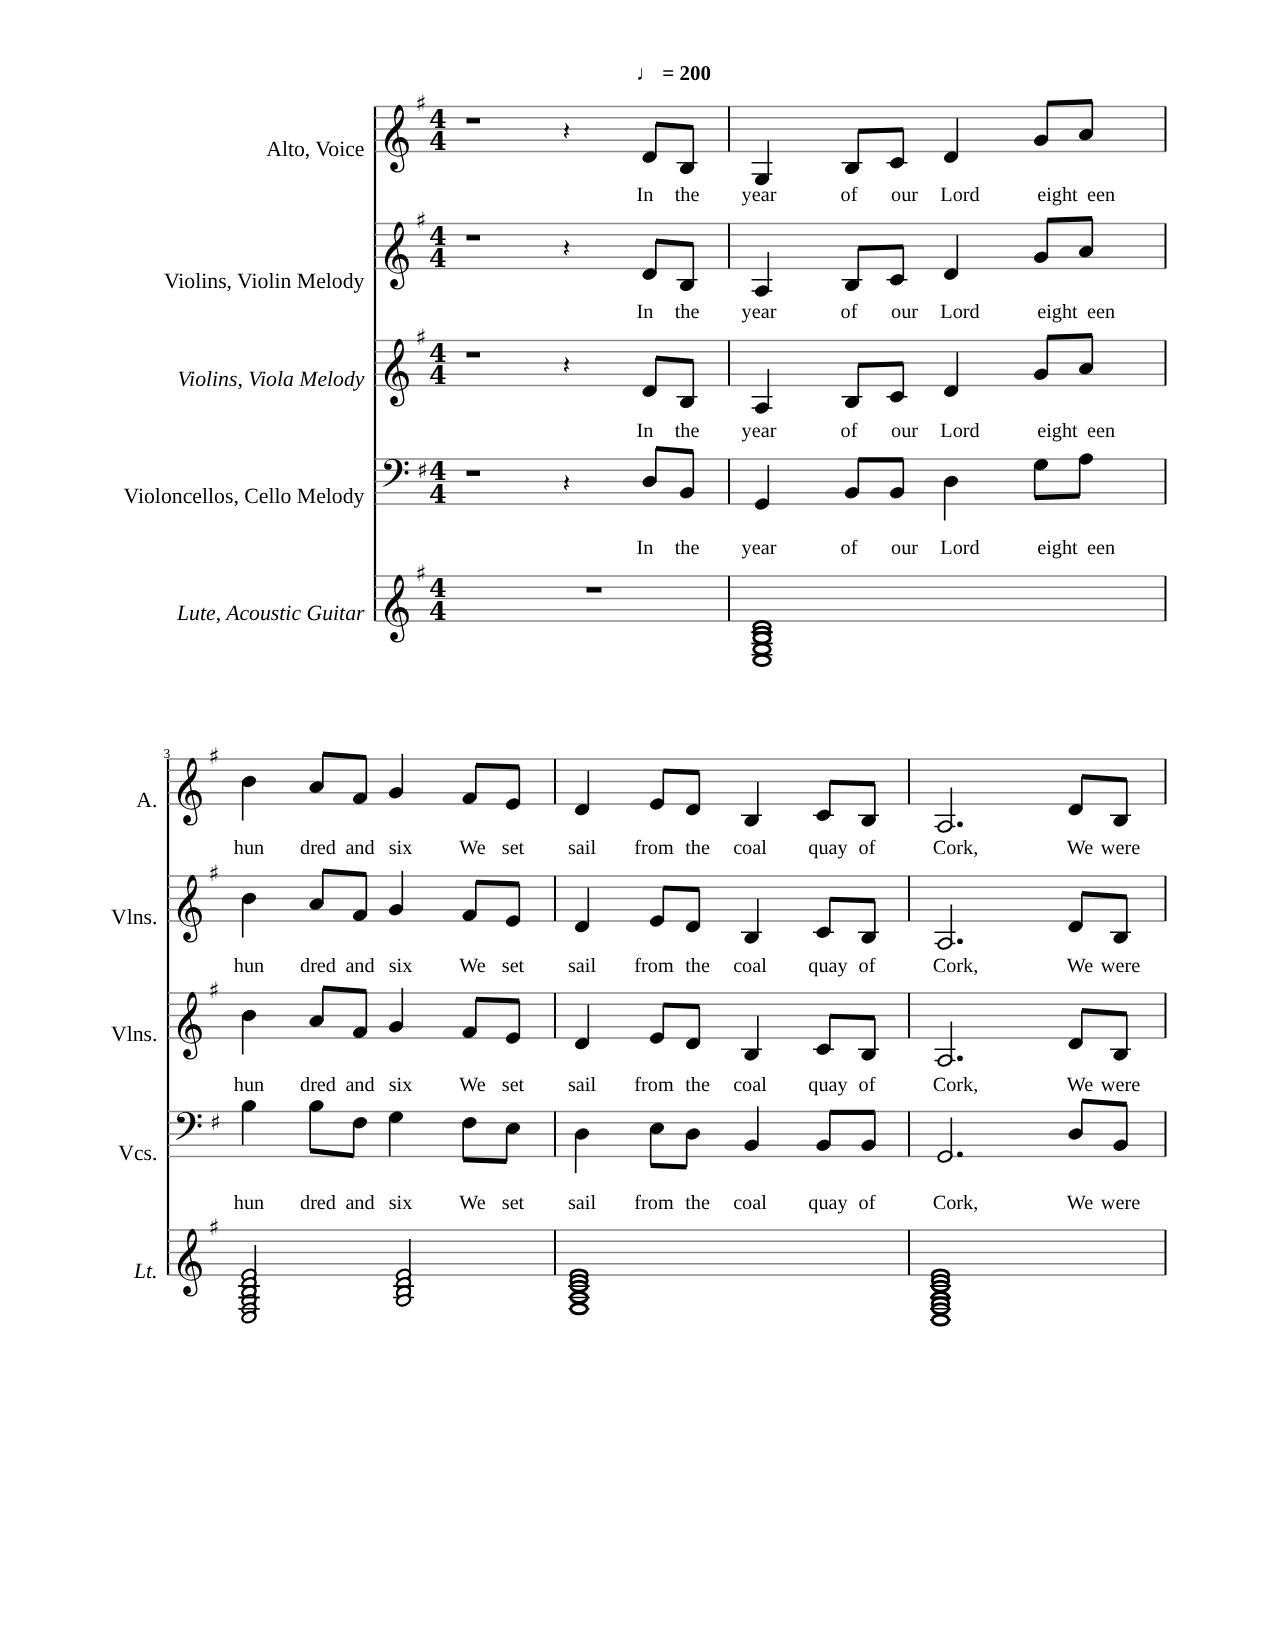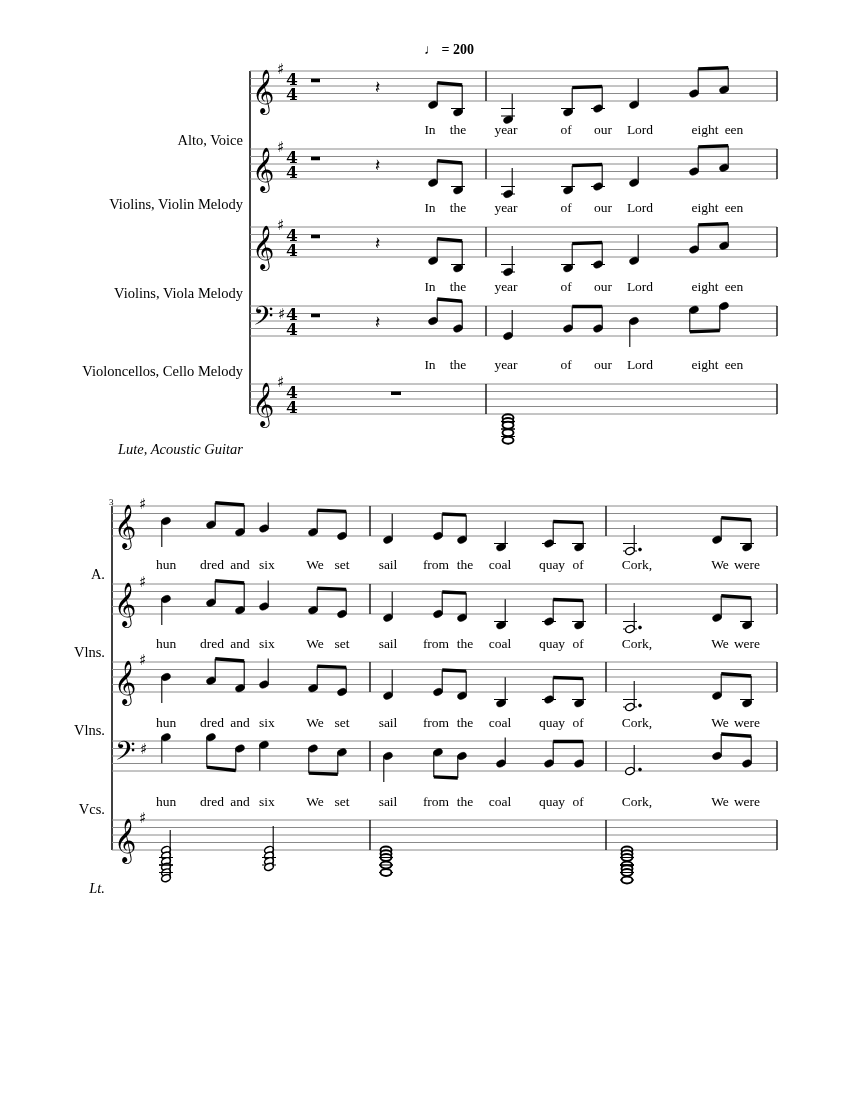--- a/index.html
+++ b/index.html
@@ -1,33 +1,33 @@
 <!DOCTYPE html>
 <html><head>
 <meta charset="utf-8">
 <style>
   html, body { margin: 0; padding: 0; background: #ffffff; }
   body { width: 850px; height: 1100px; position: relative; overflow: hidden; font-family: "Liberation Serif", "DejaVu Serif", serif; color: #000; }
   #score { position: absolute; left: 0; top: 0; }
   .tempo { position: absolute; left: 424px; top: 42px; font-weight: bold; font-size: 14px; }
-  .lbl { position: absolute; font-size: 14.5px; text-align: right; white-space: nowrap; margin-top: 40px; }
+  .lbl { position: absolute; font-size: 14.5px; text-align: right; white-space: nowrap; }
   .mnum { position: absolute; font-size: 9px; }
   .lyr { font-family: "Liberation Serif", "DejaVu Serif", serif; font-size: 13.5px; fill: #000; }
 </style>
 </head>
 <body>
 
 <div class="tempo">
   <span>♩</span>
   <span>= 200</span>
 </div>
 
 <div class="lbl" style="right:607px; top:92px;">Alto, Voice</div>
-<div class="lbl" style="right:607px; top:156px;font-family:Liberation Serif, serif;">Violins, Violin Melody</div>
-<div class="lbl" style="right:607px; top:245px;">Violins, Viola Melody</div>
+<div class="lbl" style="right:607px; top:180px;font-family:Liberation Serif, serif;">Violins, Violin Melody</div>
+<div class="lbl" style="right:607px; top:245px;font-style:italic;">Violins, Viola Melody</div>
 <div class="lbl" style="right:607px; top:323px;text-align:center;">Violoncellos, Cello Melody</div>
 <div class="lbl" style="right:607px; top:401px;font-style:italic;">Lute, Acoustic Guitar</div>
 
 <div class="mnum" style="left:109px; top:497px;">3</div>
 <div class="lbl" style="right:745px; top:526px;">A.</div>
 <div class="lbl" style="right:745px; top:604px;">Vlns.</div>
 <div class="lbl" style="right:745px; top:682px;">Vlns.</div>
 <div class="lbl" style="right:745px; top:761px;">Vcs.</div>
 <div class="lbl" style="right:745px; top:840px;font-style:italic;">Lt.</div>
 

